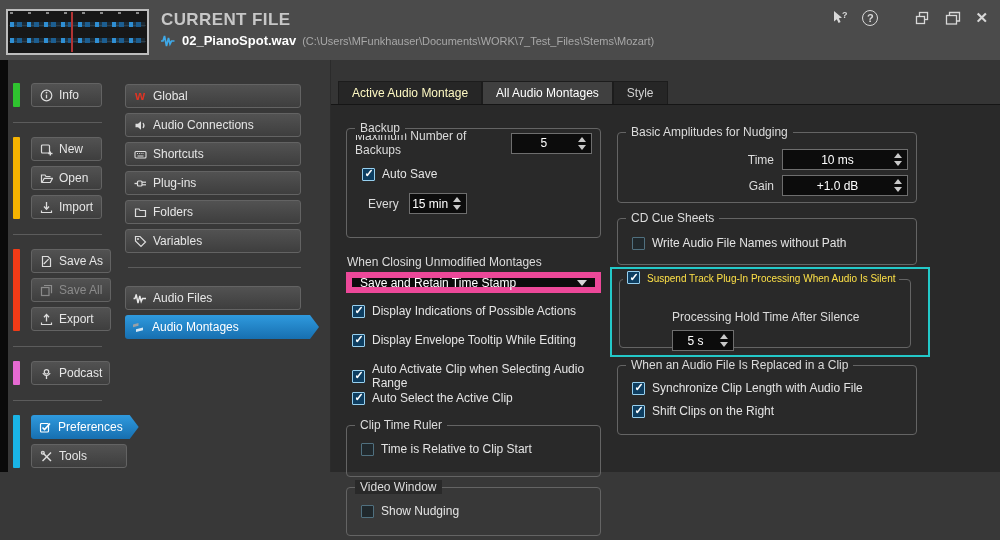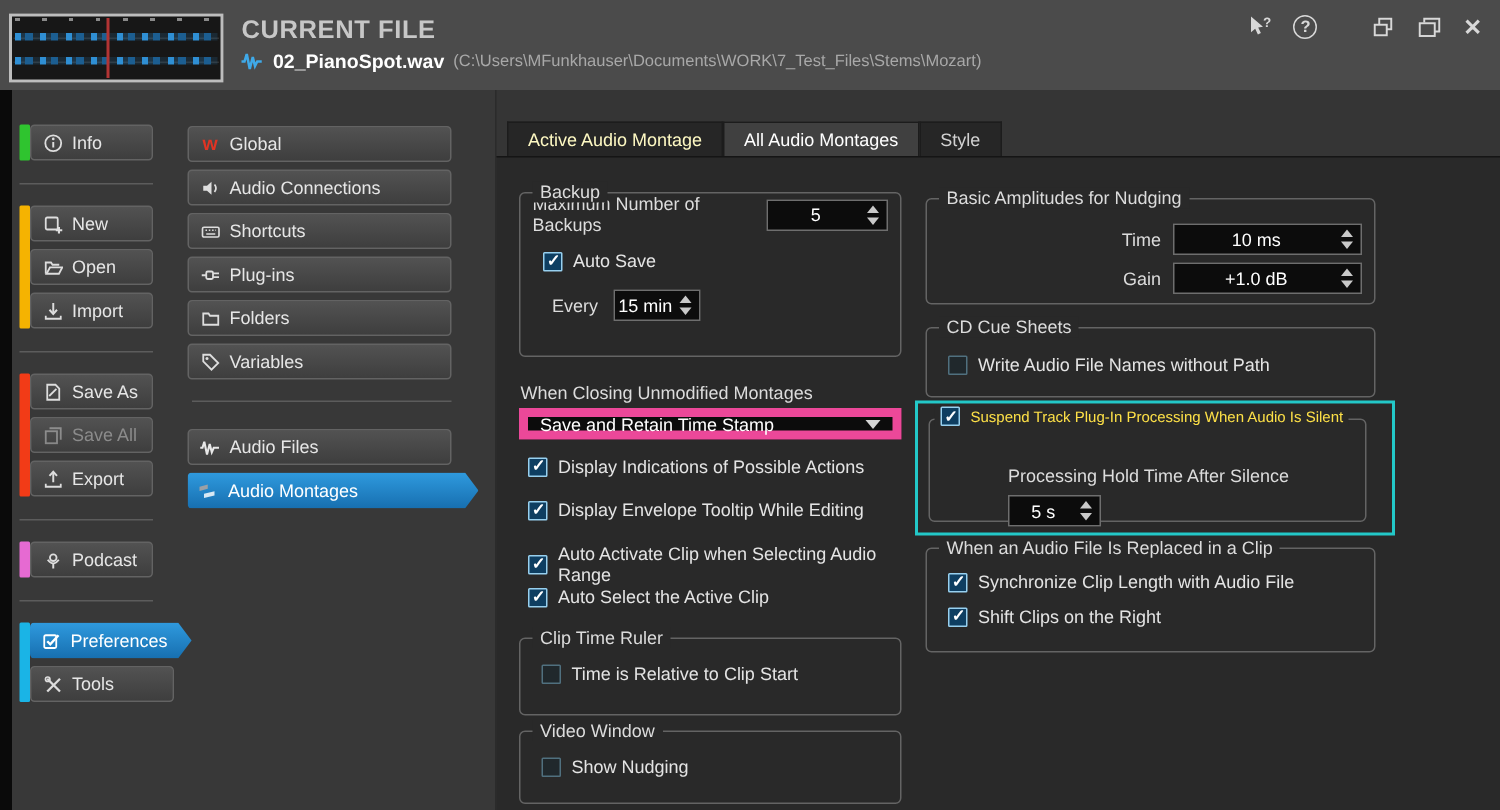--- a/index.html
+++ b/index.html
@@ -1,18 +1,18 @@
 <!DOCTYPE html>
 <html><head>
 <meta charset="utf-8">
 <style>
   * { margin:0; padding:0; box-sizing:border-box; }
   html,body { width:1000px; height:540px; overflow:hidden; }
   body { font-family:"Liberation Sans", sans-serif; background:#383838; }
-  .window { position:relative; width:1000px; height:540px; }
+  .window { position:relative; width:1000px; height:472px; }
 
   
   .header { position:absolute; top:0; left:0; right:0; height:60px; background:#4b4b4b; }
   .thumb { position:absolute; left:6px; top:9px; width:143px; height:46px; background:#171717; border:2px solid #bdbdbd; }
   .thumb .ruler { position:absolute; top:1px; left:2px; right:2px; height:2px;
     background:repeating-linear-gradient(90deg,#8a8a8a 0 3px,transparent 3px 18px); }
   .thumb .grid { position:absolute; left:1px; right:1px; height:1px; background:#303030; }
   .wavrow { position:absolute; left:2px; right:2px; height:5px;
     background:repeating-linear-gradient(90deg,#2f8fd4 0 4px, rgba(47,143,212,.25) 4px 7px, #1c5e91 7px 12px, rgba(47,143,212,.15) 12px 17px); }
   .playhead { position:absolute; left:45%; top:1px; bottom:1px; width:2px; background:#b23434; }
@@ -24,21 +24,21 @@
   .hdr-icons .gap { width:8px; }
   .hicon { display:flex; align-items:center; justify-content:center; }
   .qcircle { width:16px; height:16px; border:1.4px solid #d8d8d8; border-radius:50%; font-size:11px; font-weight:bold;
     display:flex; align-items:center; justify-content:center; }
   .xclose { font-size:15px; font-weight:bold; }
 
   
   .body { position:absolute; top:60px; left:0; right:0; bottom:0; display:flex; background:#383838; }
   .edge { position:absolute; left:0; top:0; bottom:0; width:8px; background:#0a0a0a; z-index:3; }
   .col1 { width:116px; position:relative; padding:23px 0 0 13px; }
-  .group { display:flex; gap:0; }
+  .group { display:flex; gap:11px; }
   .gbar { width:7px; border-radius:1px; flex-shrink:0; }
   .gbtns { display:flex; flex-direction:column; gap:5px; flex:1; margin-right:14px; }
   .sep1 { height:1px; background:#5c5c5c; margin:15px 14px 14px 0; }
 
   .btn { height:24px; display:flex; align-items:center; gap:6px; padding:0 7px;
     background:linear-gradient(#525252,#3e3e3e); border:1px solid #636363; border-radius:3px;
     color:#e6e6e6; font-size:12px; white-space:nowrap; cursor:default; }
   .btn .ic { width:14px; display:flex; justify-content:center; align-items:center; flex-shrink:0; }
   .btn.disabled { color:#8b8b8b; }
   .btn.disabled .ic { opacity:.45; }

